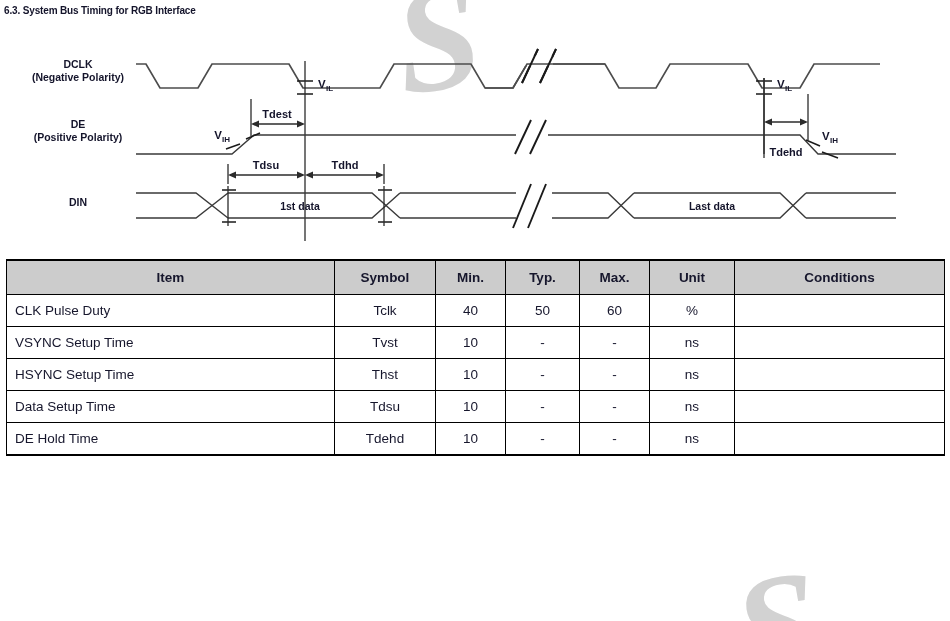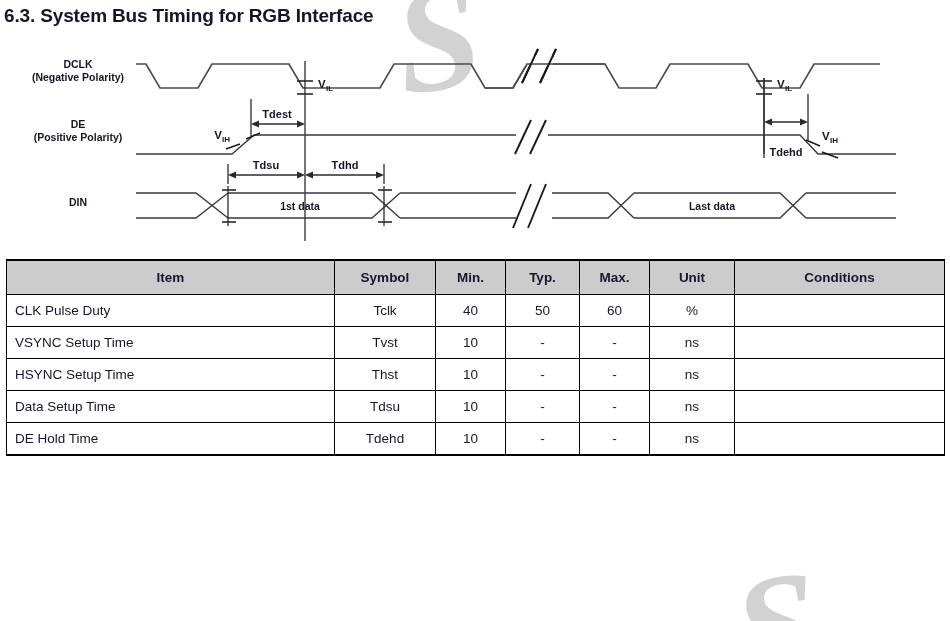--- a/index.html
+++ b/index.html
@@ -37,21 +37,21 @@
     left: 735px;
     font-size: 150px;
     transform: rotate(-8deg);
   }
 
   
   #page-title {
     position: absolute;
     top: 5px;
     left: 4px;
-    font-size: 19px;
+    font-size: 10px;
     font-weight: bold;
     letter-spacing: -0.15px;
     color: #14142b;
   }
 
   
   #timing-diagram {
     position: absolute;
     top: 36px;
     left: 0;

